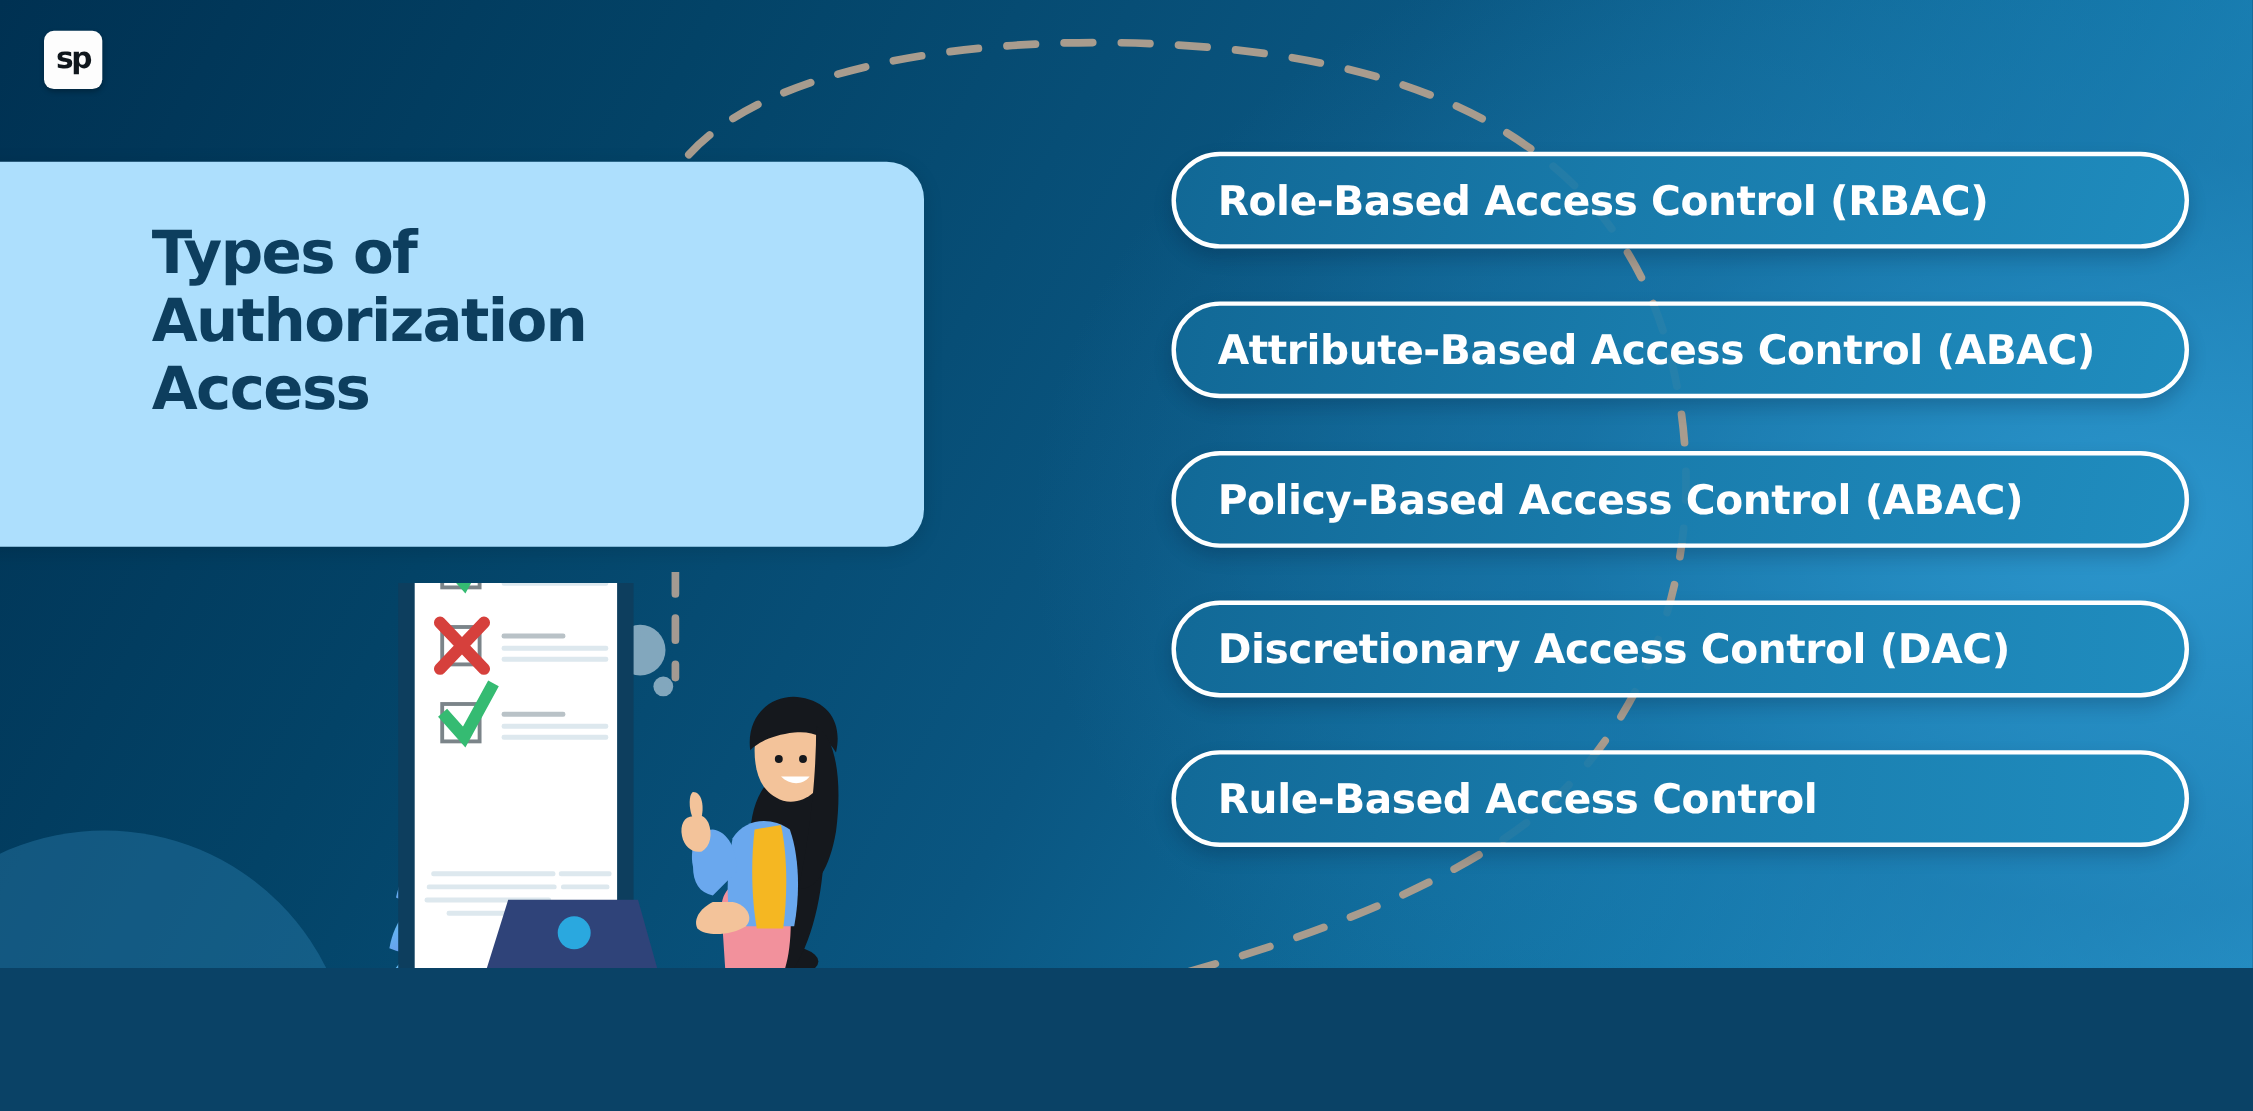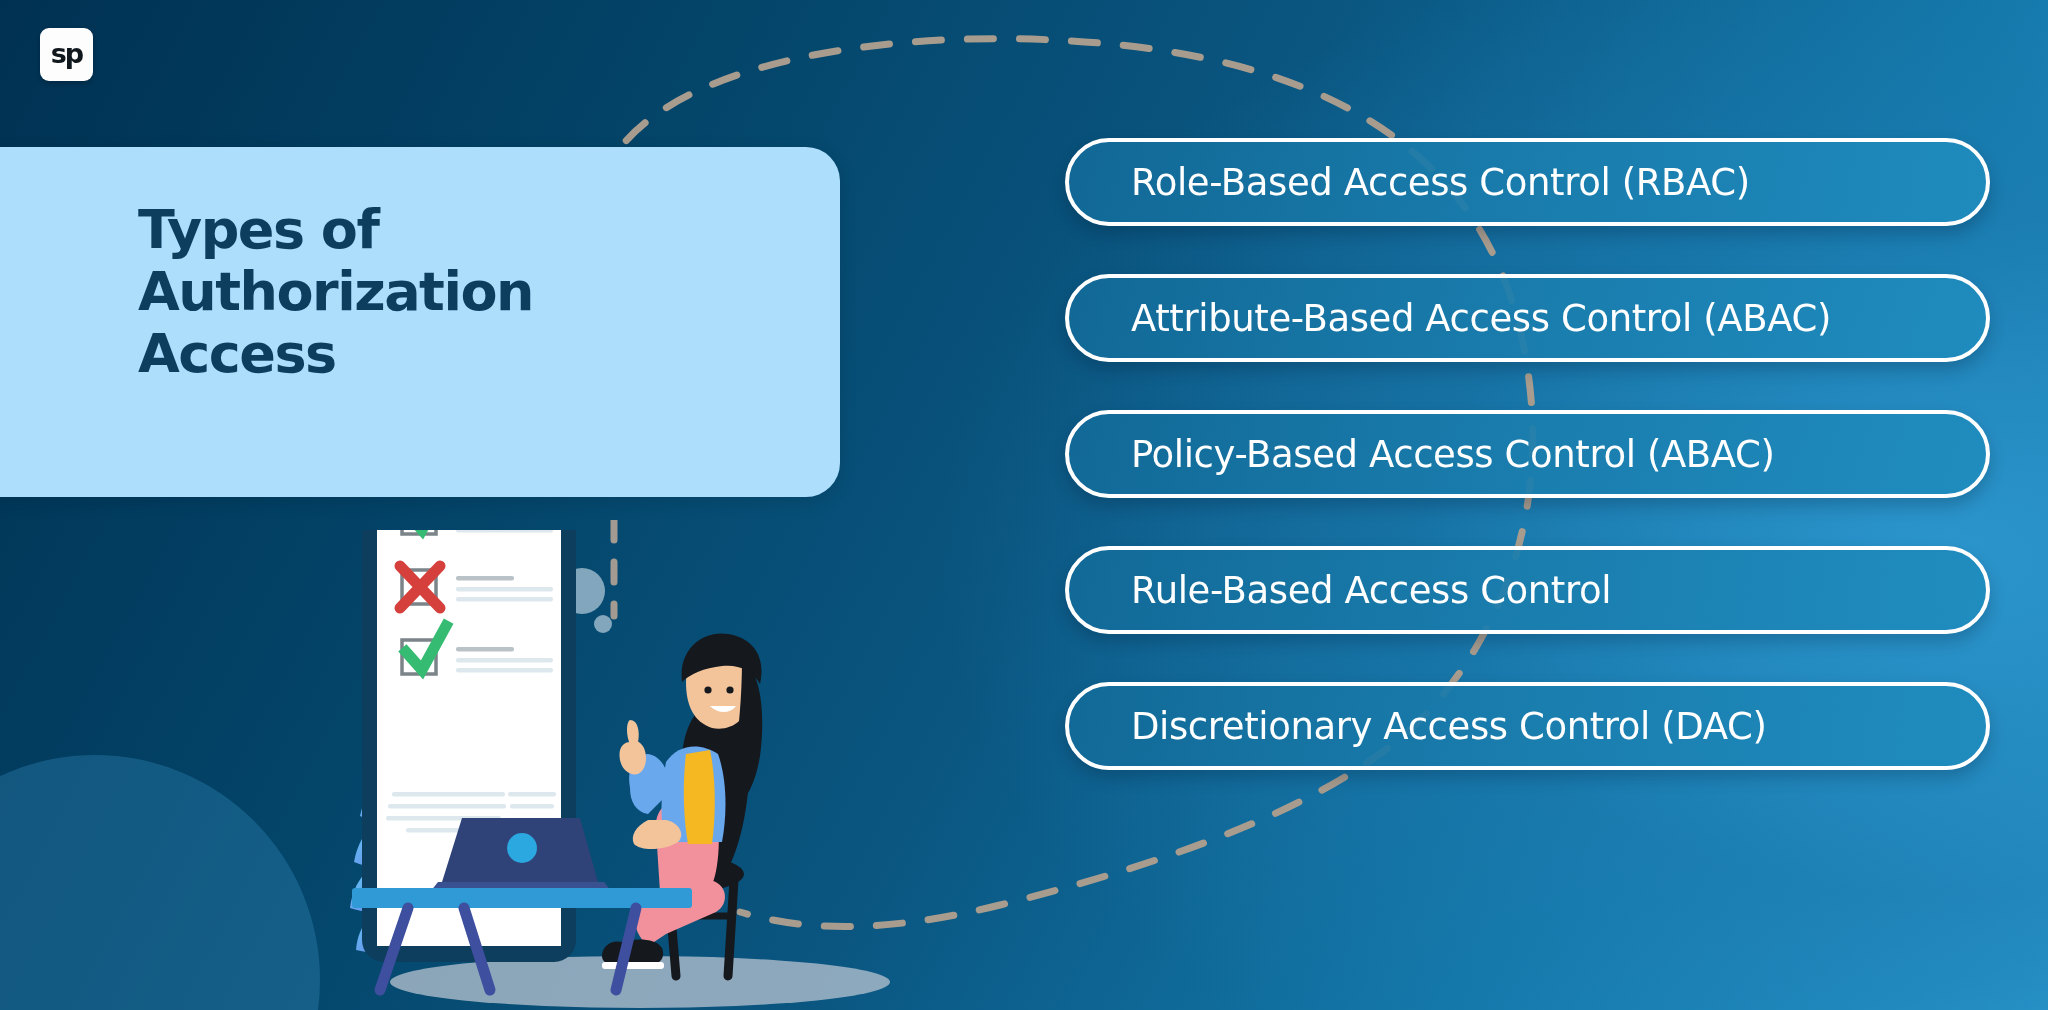--- a/index.html
+++ b/index.html
@@ -4,21 +4,21 @@
 <style>
   * { margin:0; padding:0; box-sizing:border-box; }
   html,body { width:2048px; height:1010px; overflow:hidden; }
   body {
     font-family:"Liberation Sans", sans-serif;
     background:#0a4266;
     position:relative;
   }
   #stage {
     position:absolute; left:0; top:0;
-    width:2048px; height:1010px;
+    width:2048px; height:880px;
     overflow:hidden;
     background:
       radial-gradient(ellipse 1400px 900px at 95% 55%, rgba(44,150,205,0.95) 0%, rgba(29,122,175,0.55) 38%, rgba(13,74,113,0.0) 72%),
       linear-gradient(118deg, #003152 0%, #034367 26%, #0a5681 52%, #1379ab 78%, #2a9ad0 100%);
   }
   
   .corner-circle{
     position:absolute; left:-130px; top:755px;
     width:450px; height:450px; border-radius:50%;
     background:rgba(52,140,190,0.34);
@@ -71,23 +71,23 @@
   .pill{
     position:relative;
     height:88px; margin-bottom:48px;
     border:4px solid #ffffff; border-radius:48px;
     background:linear-gradient(100deg, rgba(18,106,152,.92) 0%, rgba(25,124,172,.92) 45%, rgba(31,140,190,.92) 100%);
     display:flex; align-items:center;
     box-shadow:0 8px 16px rgba(0,20,40,.22);
   }
   .pill:last-child{ margin-bottom:0; }
   .pill span{
-    margin-left:62px;
-    font-family:"DejaVu Sans", sans-serif;
-    font-size:37px; font-weight:400; color:#ffffff; letter-spacing:-.4px;
+    margin-left:38px;
+    font-family:"DejaVu Sans", sans-serif;
+    font-size:37px; font-weight:700; color:#ffffff; letter-spacing:-.4px;
     white-space:nowrap;
   }
 </style>
 </head>
 <body>
 
 <div id="stage">
 
   <div class="corner-circle"></div>
 
@@ -239,20 +239,20 @@
     <div class="pill">
       <span>Role-Based Access Control (RBAC)</span>
     </div>
     <div class="pill">
       <span>Attribute-Based Access Control (ABAC)</span>
     </div>
     <div class="pill">
       <span>Policy-Based Access Control (ABAC)</span>
     </div>
     <div class="pill">
+      <span>Discretionary Access Control (DAC)</span>
+    </div>
+    <div class="pill">
       <span>Rule-Based Access Control</span>
     </div>
-    <div class="pill">
-      <span>Discretionary Access Control (DAC)</span>
-    </div>
   </div>
 
 </div>
 
 </body></html>

